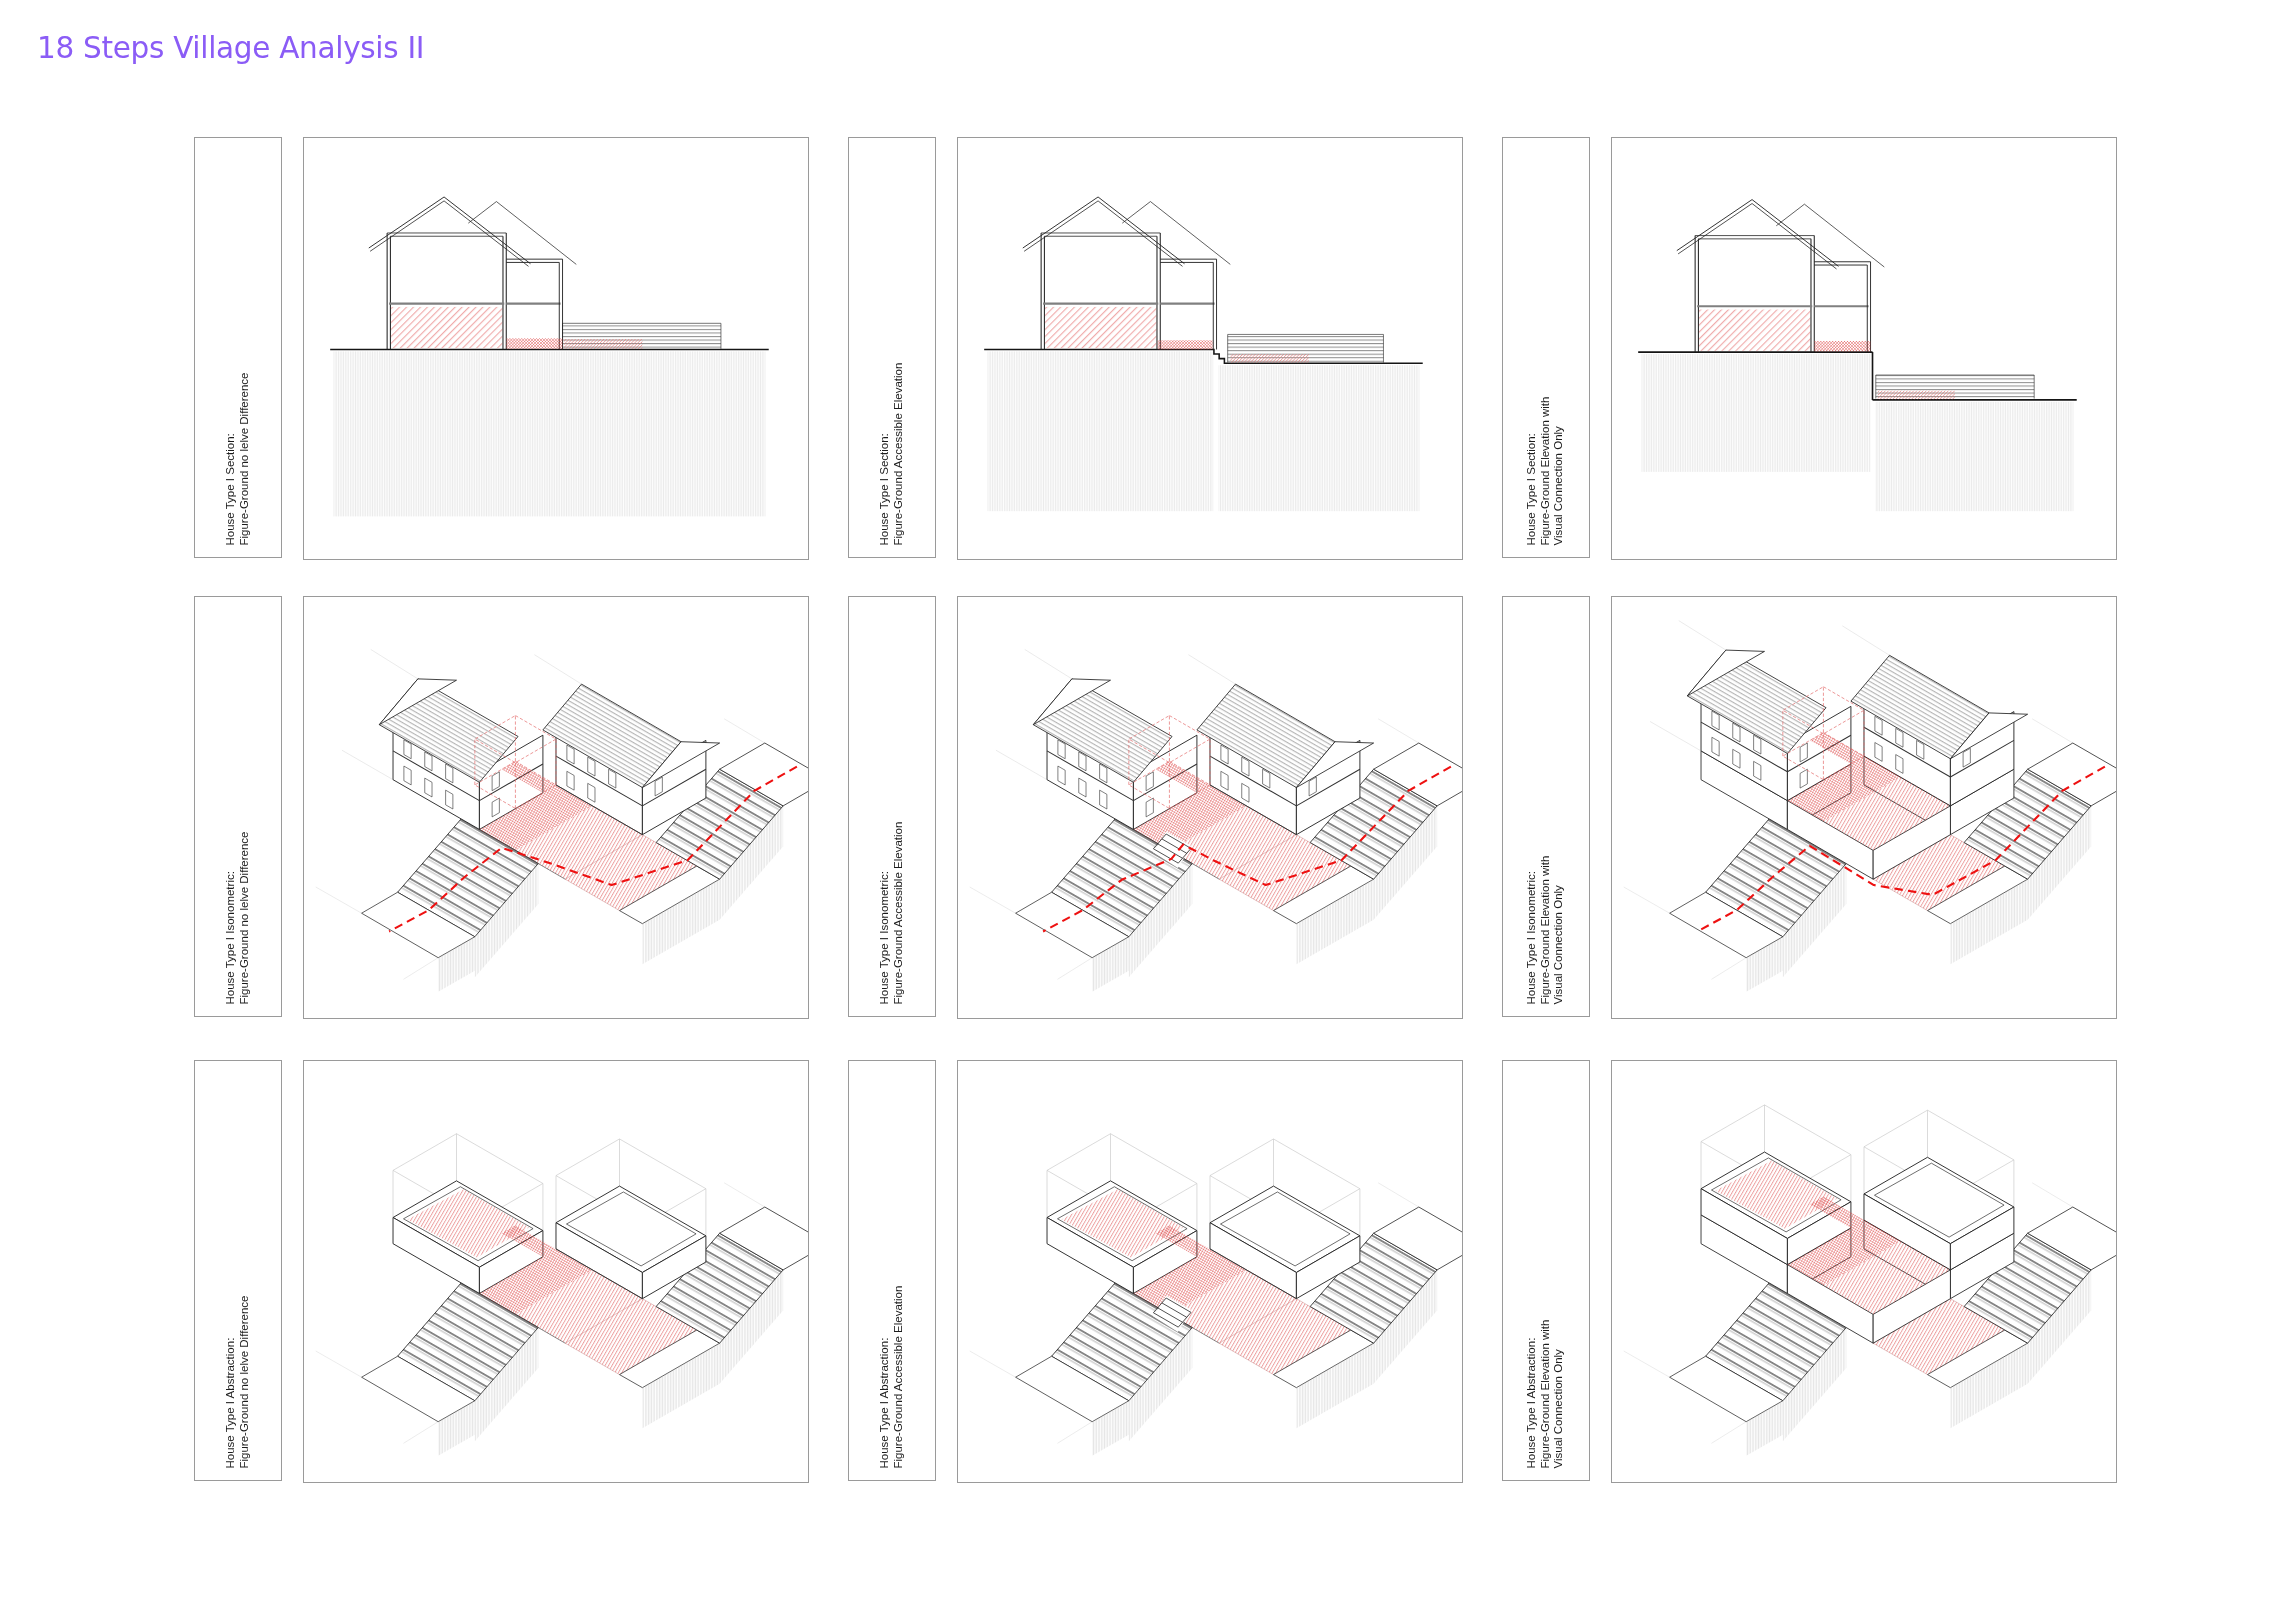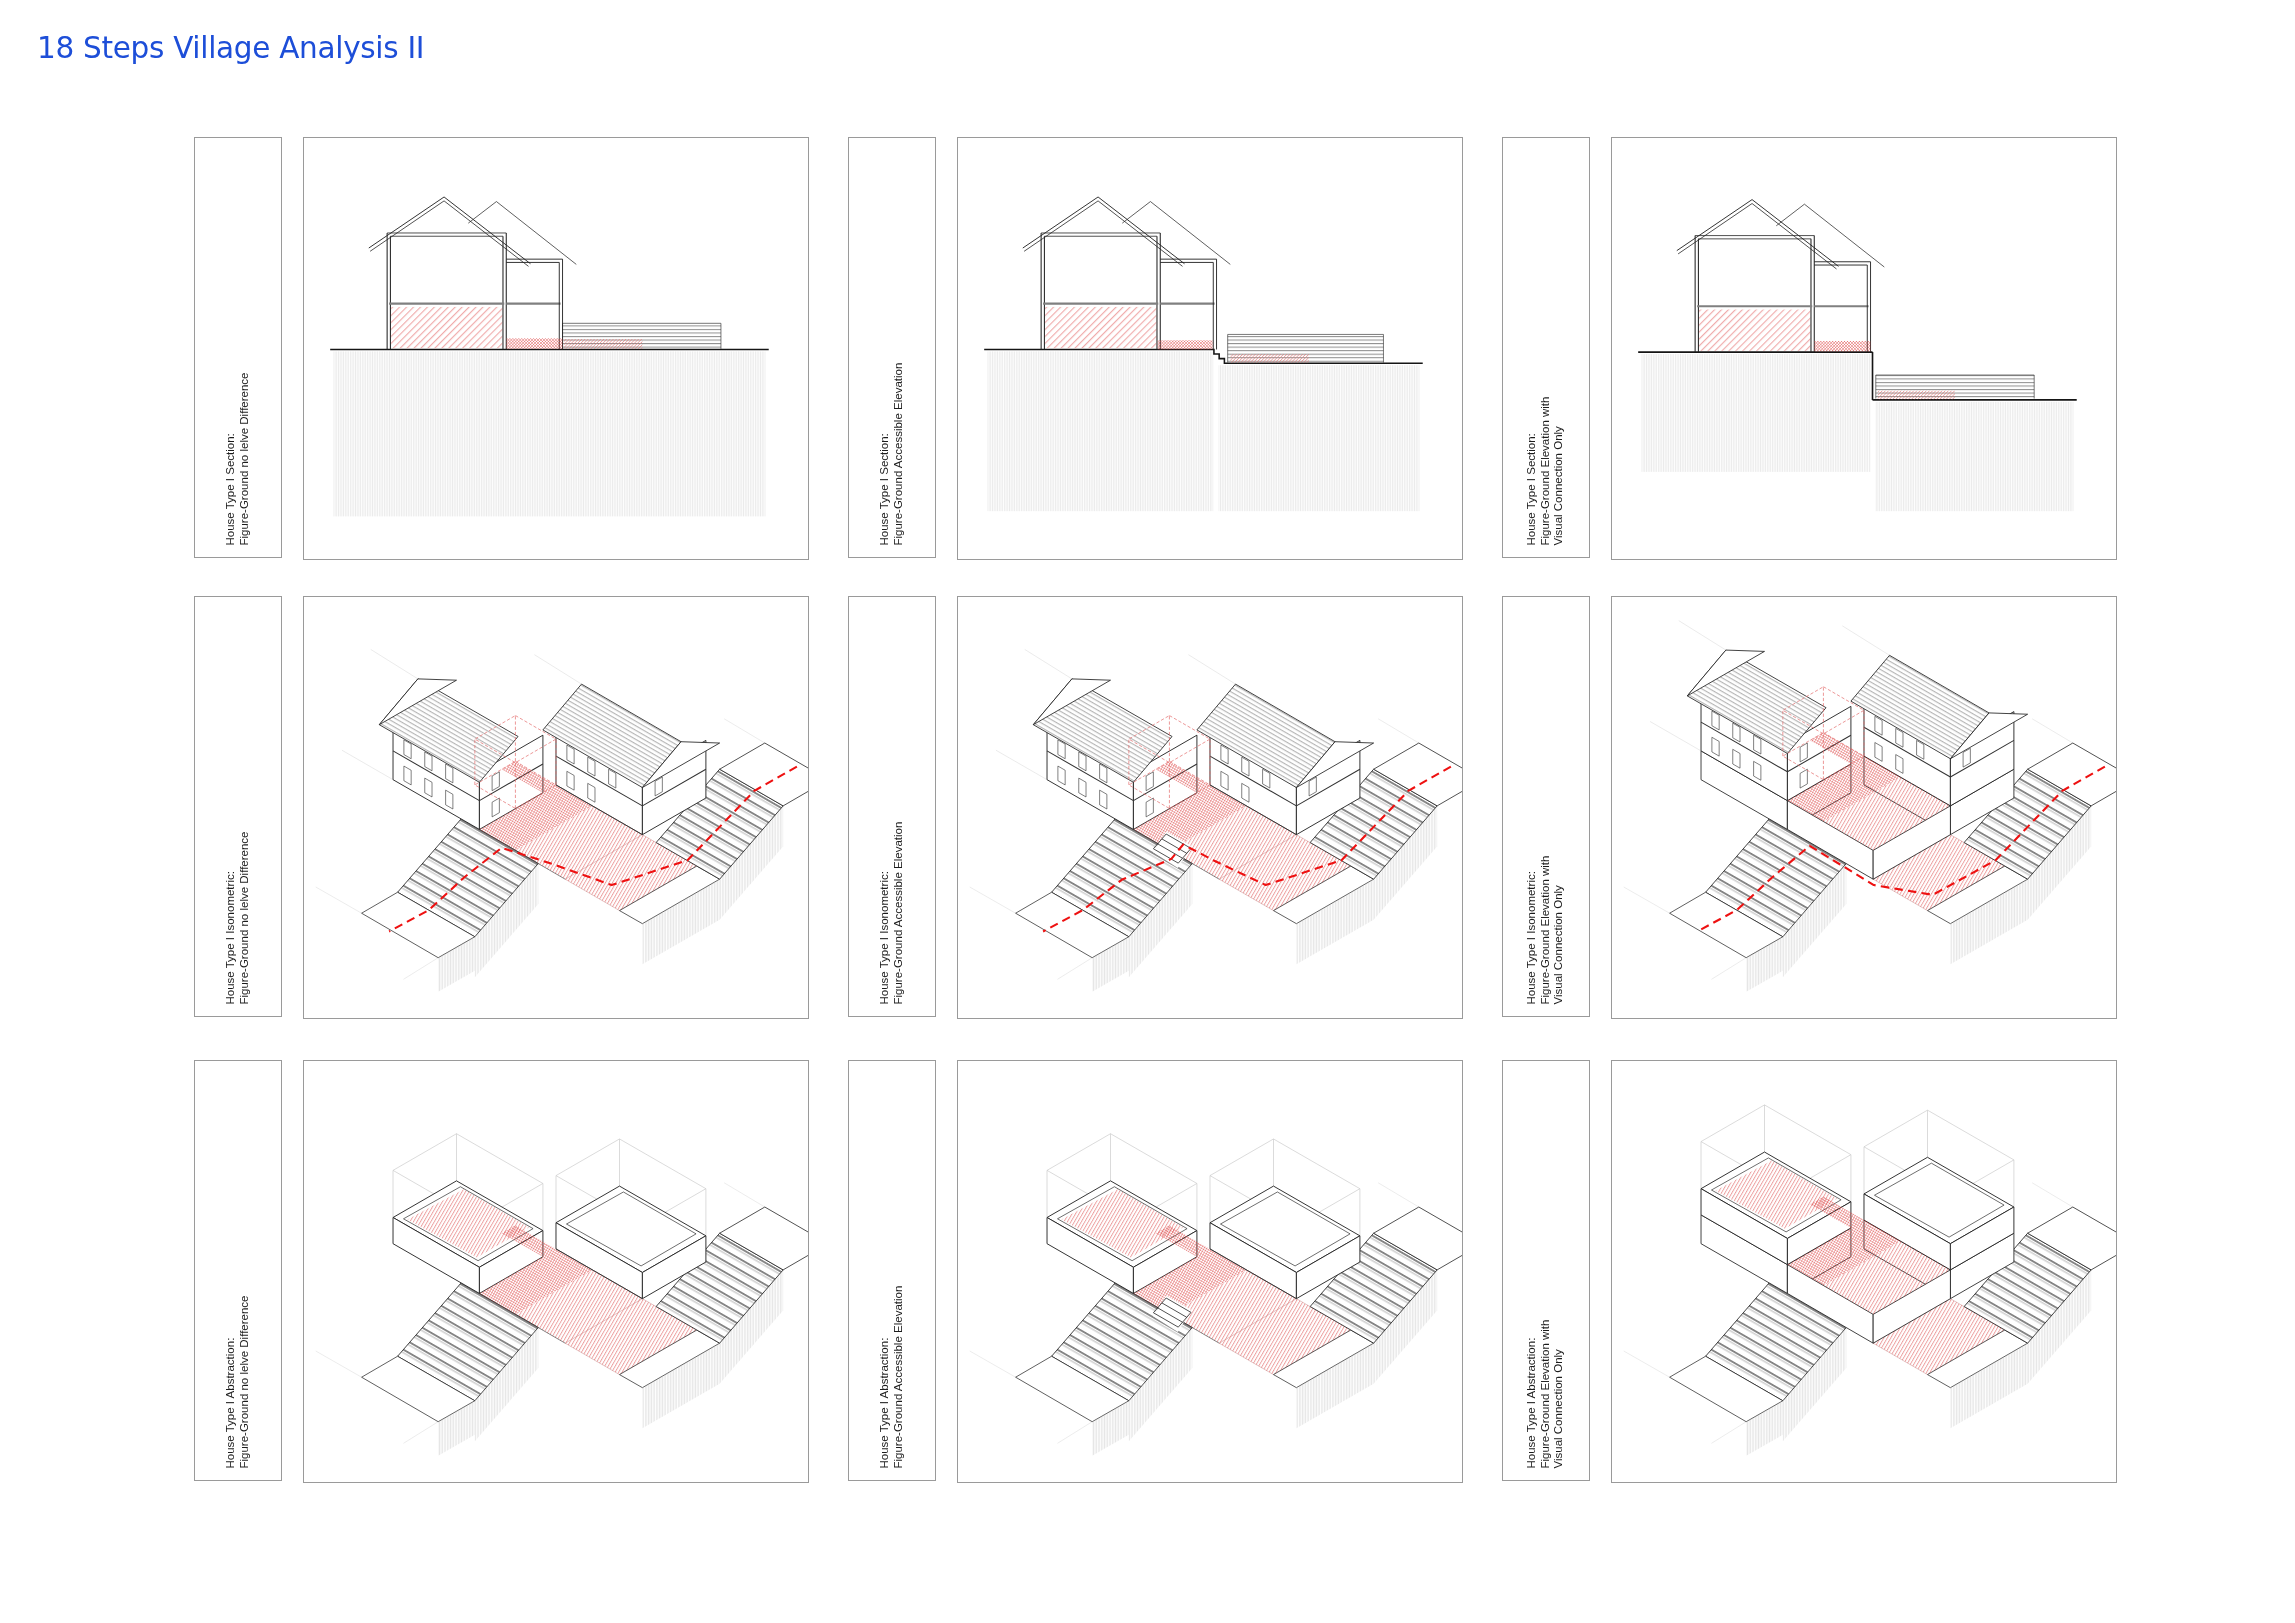--- a/index.html
+++ b/index.html
@@ -1,19 +1,19 @@
 <!DOCTYPE html>
 <html style="font-size:10.5px"><head>
 <meta charset="utf-8">
 <style>
   html,body{margin:0;padding:0;background:#fff;}
   #page{position:relative;width:2295px;height:1623px;background:#ffffff;overflow:hidden;
         font-family:"Liberation Sans",sans-serif;}
   #title{position:absolute;left:37px;top:31px;font-family:"DejaVu Sans",sans-serif;
-         font-size:29.5px;font-weight:500;letter-spacing:-0.3px;color:#1d4ed8;}
+         font-size:29.5px;font-weight:500;letter-spacing:-0.3px;color:#8b5cf6;}
   .label-box{position:absolute;width:88px;height:421px;border:1.3px solid #9a9a9a;background:#fff;box-sizing:border-box;}
   .rot{position:absolute;left:0;top:418px;width:406px;height:85px;transform-origin:0 0;
        transform:rotate(-90deg);display:flex;flex-direction:column;justify-content:center;
        padding-left:10.5px;box-sizing:border-box;
        font-size:11.5px;line-height:13.7px;color:#1c1c1c;}
   .frame{position:absolute;width:504px;height:421px;border:1.3px solid #9a9a9a;background:#fff;box-sizing:content-box;}
   .frame svg{display:block;width:504px;height:421px;}
   
   .c1l{left:194px}.c2l{left:848px}.c3l{left:1502px}
   .c1f{left:303px}.c2f{left:957px}.c3f{left:1611px}

